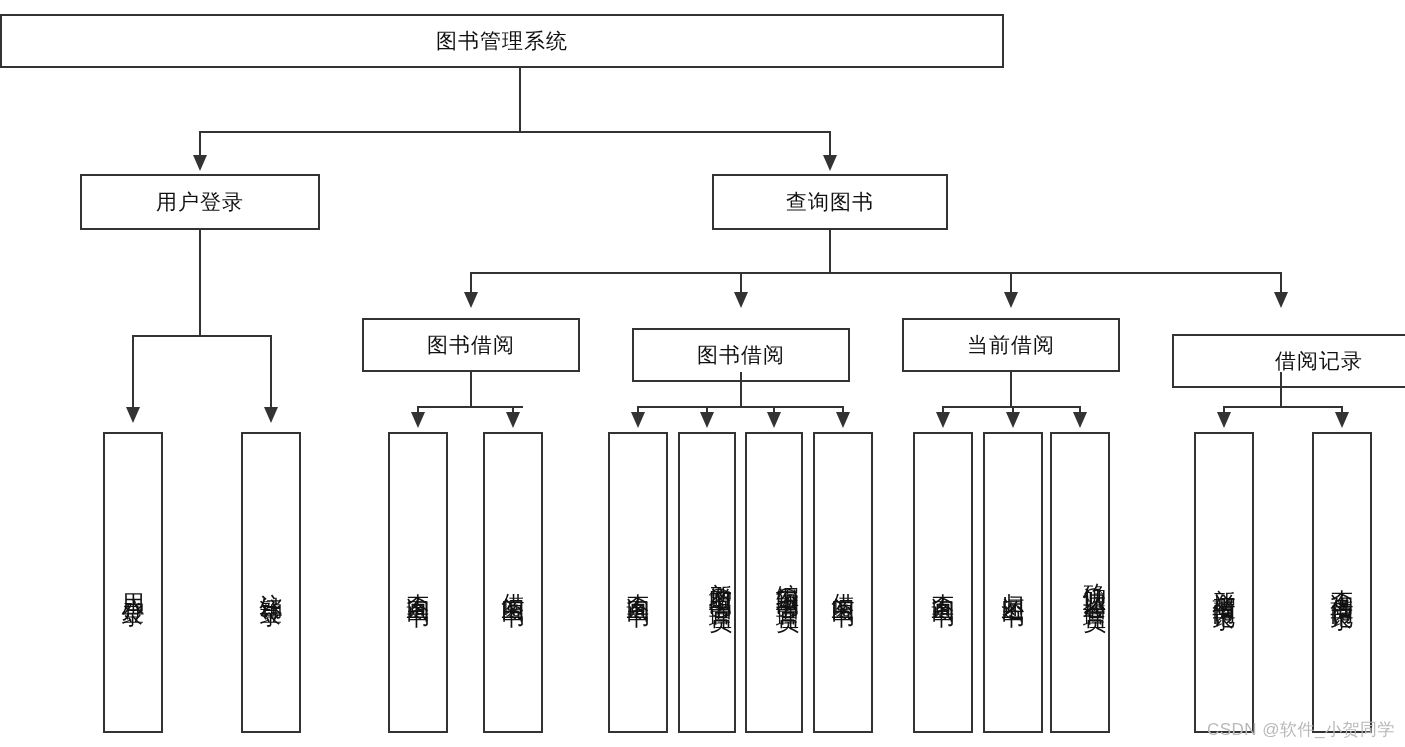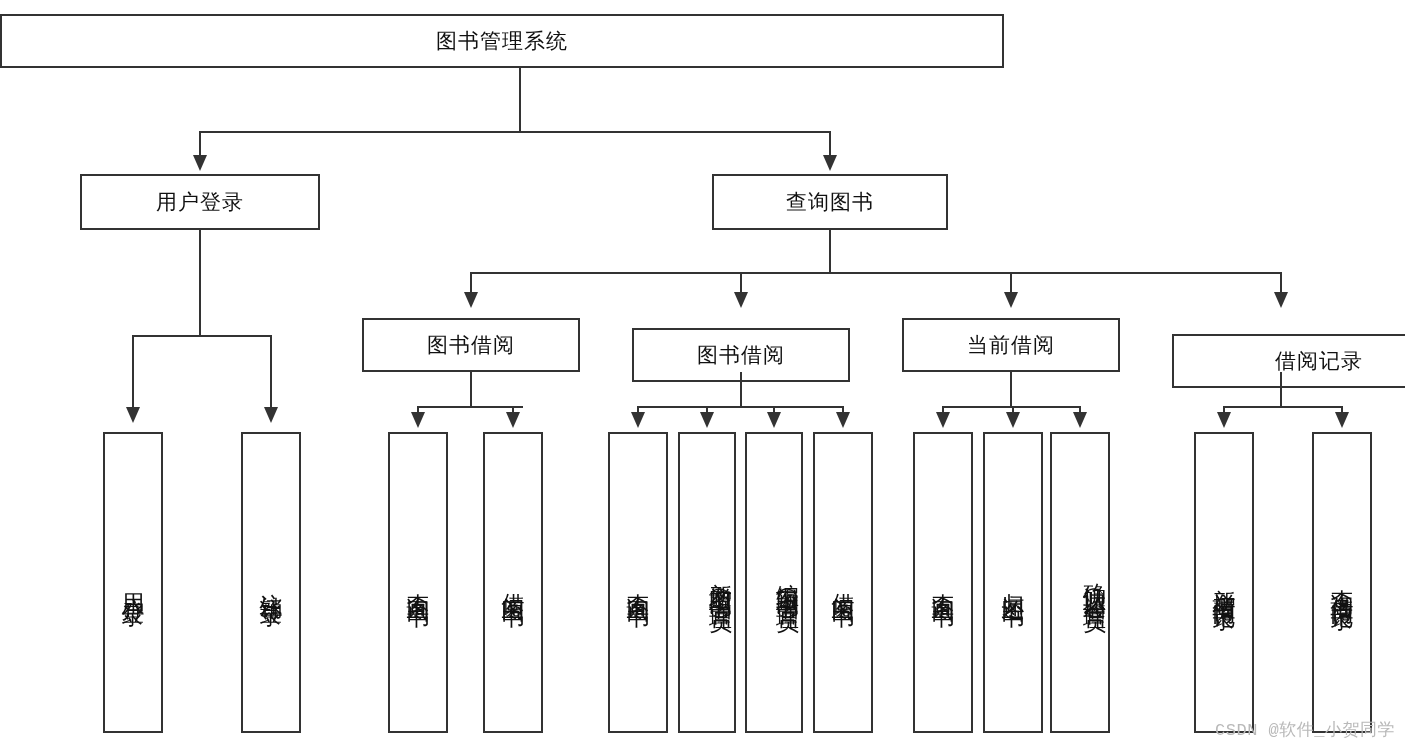--- a/index.html
+++ b/index.html
@@ -62,21 +62,20 @@
   }
   #watermark {
     position: absolute;
     right: 10px;
     bottom: 6px;
     font-size: 17px;
     color: #b9b9b9;
     letter-spacing: 0.5px;
     white-space: nowrap;
     pointer-events: none;
-    font-family: Liberation Mono, monospace;
   }
 </style>
 </head>
 <body>
 
 <div id="canvas">
 
   <div class="node node-h" style="left:0; top:14px; width:1004px; height:54px;">
     <span>图书管理系统</span>
   </div>

